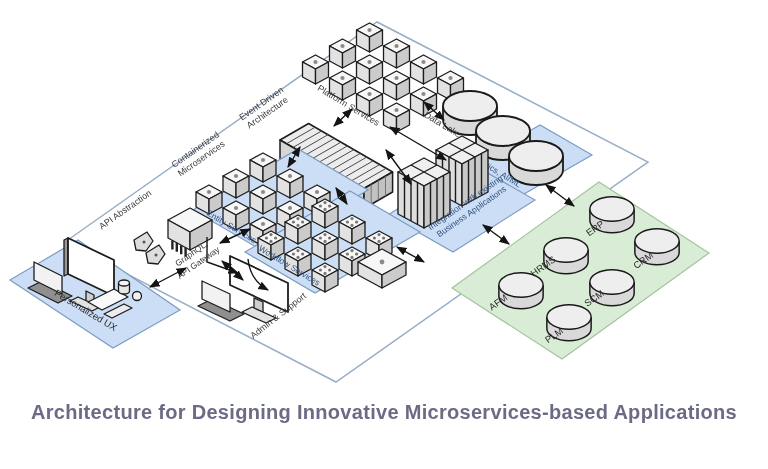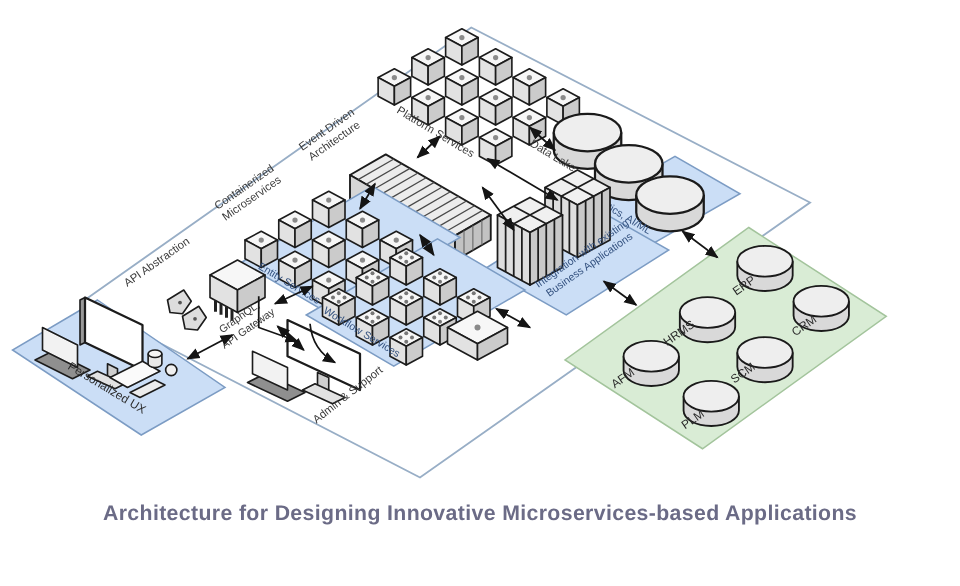--- a/index.html
+++ b/index.html
@@ -1,20 +1,20 @@
 <!DOCTYPE html>
 <html><head>
 <meta charset="utf-8">
 <style>
   html,body{margin:0;padding:0;background:#fff;}
   .screen{position:relative;width:768px;height:469px;background:#ffffff;overflow:hidden;
           font-family:"Liberation Sans",sans-serif;}
   .diagram-svg{position:absolute;top:0;left:0;}
   .caption{position:absolute;top:401px;left:0;width:100%;text-align:center;
-           font-size:17px;font-weight:bold;color:#6b6b86;letter-spacing:.3px;}
+           font-size:20px;font-weight:bold;color:#6b6b86;letter-spacing:.3px;}
 
   
   .pf{fill:#ffffff;stroke:#98aec6;stroke-width:1.5;}
   .bp{fill:#cbdef6;stroke:#7c9cc4;stroke-width:1.2;}
   .gp{fill:#d9ecd5;stroke:#a3c49c;stroke-width:1.2;}
 
   
   .cf-top{fill:#f7f7f7;} .cf-left{fill:#e2e2e2;} .cf-right{fill:#cbcbcb;}
   #cube path,#cube4 path,#flatbox path,#chipbox path{stroke:#1c1c1c;stroke-width:1.3;stroke-linejoin:round;}
   .cdot{fill:#8a8a8a;} .cdot4{fill:#777777;}

